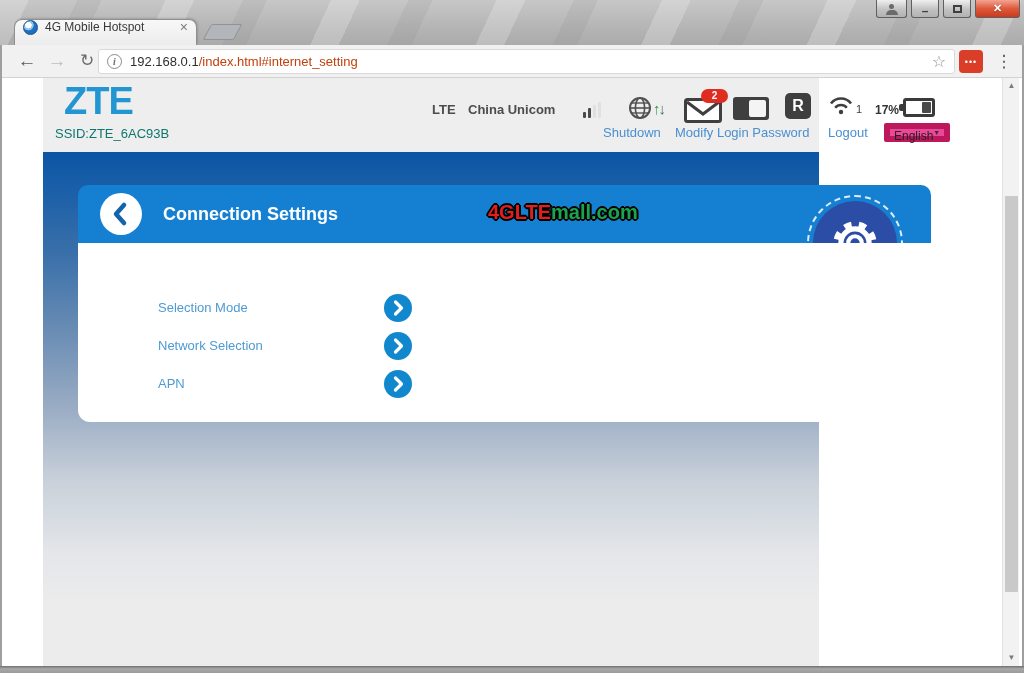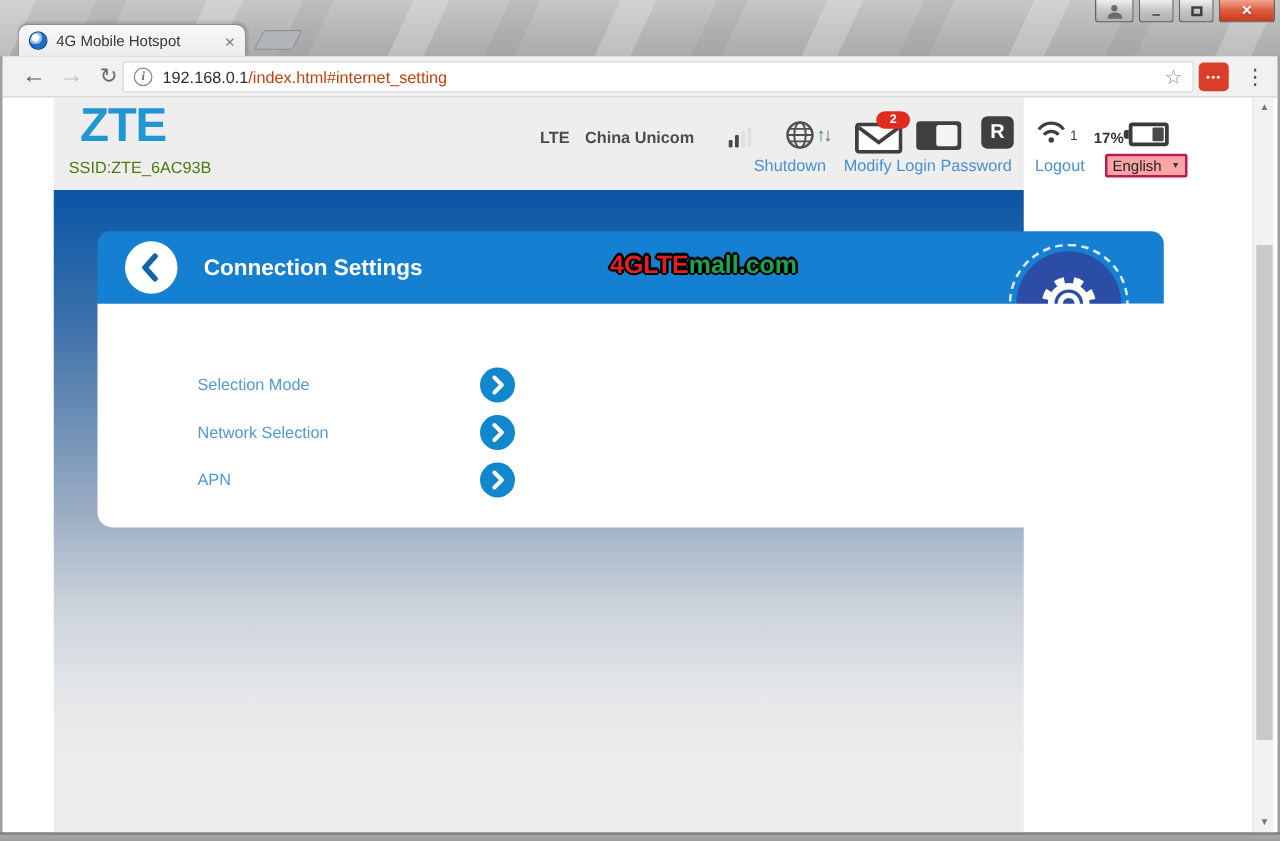--- a/index.html
+++ b/index.html
@@ -6,21 +6,21 @@
   html,body { width:1024px; height:673px; font-family:"Liberation Sans", sans-serif; }
   #window { position:relative; width:1024px; height:673px; background:#9f9f9f; overflow:hidden; }
 
   
   .titlebar { position:absolute; left:0; top:0; width:1024px; height:45px;
     background:linear-gradient(180deg,#c7c7c7,#b5b5b5 60%,#ababab); overflow:hidden; }
   .titlebar .streaks { position:absolute; inset:0;
     background:repeating-linear-gradient(115deg, rgba(255,255,255,.22) 0 26px, rgba(255,255,255,0) 26px 70px, rgba(120,120,120,.12) 70px 92px, rgba(255,255,255,0) 92px 150px); }
   .tab { position:absolute; left:14px; top:19px; width:183px; height:26px;
     background:linear-gradient(180deg,#f8f8f8,#ececec); border:1px solid #8f8f8f; border-bottom:none;
-    border-radius:8px 8px 0 0; display:flex; align-items:center; padding:0 8px; box-shadow:1px -1px 2px rgba(0,0,0,.15); }
+    border-radius:8px 8px 0 0; display:flex; padding:0 8px; box-shadow:1px -1px 2px rgba(0,0,0,.15); }
   .favicon { width:15px; height:15px; border-radius:50%; flex:0 0 15px;
     background:radial-gradient(circle at 34% 32%, #ffffff 0 3px, #8ec1ee 3.5px 5px, #1f6fc0 5.5px); border:1px solid #14508d; }
   .tab-title { font-size:12px; color:#383838; margin-left:7px; white-space:nowrap; flex:1; }
   .tab-close { font-size:14px; color:#7c7c7c; line-height:14px; margin-left:4px; cursor:default; }
   .newtab { position:absolute; left:207px; top:24px; width:31px; height:16px; background:#b2b6ba;
     transform:skewX(-28deg); border-radius:2px; border:1px solid #8f9396; }
   .winbtns { position:absolute; right:4px; top:0; display:flex; }
   .winbtn { height:18px; border:1px solid #5f5f5f; border-top:none; border-radius:0 0 3px 3px;
     background:linear-gradient(180deg,#efefef,#c2c2c2 55%,#b2b2b2); display:flex; align-items:center; justify-content:center; margin-left:4px; }
   .btn-profile { width:31px; }
@@ -64,21 +64,21 @@
   .sb-up { top:0; }
   .sb-down { bottom:0; }
   .sb-thumb { position:absolute; left:2px; width:13px; top:118px; height:396px; background:#c9c9c9; border-radius:1px; }
 
   
   .content { position:absolute; left:41px; top:0; width:776px; bottom:0; }
 
   
   .site-header { position:relative; height:74px; background:#eeeeee; }
   .zte-logo { position:absolute; left:21px; top:2px; font-size:38px; font-weight:bold; color:#2196d3; letter-spacing:-1px; }
-  .ssid { position:absolute; left:12px; top:48px; font-size:13px; color:#4d7c0f; }
+  .ssid { position:absolute; left:12px; top:48px; font-size:13px; color:#0f766e; }
   .st { position:absolute; white-space:nowrap; }
   .st-bold { font-size:13px; font-weight:bold; color:#4c4c4c; }
   .link { font-size:13px; color:#4a8fd0; cursor:pointer; }
   .bars { left:540px; top:24px; display:flex; align-items:flex-end; gap:2px; height:16px; }
   .bar { width:3px; border-radius:1px; }
   .globe-wrap { left:584px; top:17px; display:flex; align-items:center; }
   .updown { font-size:15px; font-weight:bold; line-height:15px; }
   .up-arrow { color:#2ea04d; }
   .down-arrow { color:#5c6670; margin-left:-2px; }
   .mail-wrap { left:641px; top:20px; }
@@ -87,22 +87,22 @@
   .sim { left:690px; top:19px; width:36px; height:23px; background:#3f3f3f; border-radius:3px; position:absolute; }
   .sim-inner { position:absolute; right:3px; top:3px; width:17px; height:17px; background:#f4f4f4; border-radius:2px; }
   .roaming { left:742px; top:15px; width:26px; height:26px; background:#3f3f3f; border-radius:5px;
     color:#fff; font-weight:bold; font-size:16px; text-align:center; line-height:26px; }
   .wifi-wrap { left:785px; top:17px; display:flex; align-items:flex-end; }
   .wifi-count { font-size:11px; color:#3f3f3f; margin-left:1px; }
   .batt-pct { left:832px; top:25px; font-size:12px; font-weight:bold; color:#333; }
   .battery { left:860px; top:20px; width:32px; height:19px; border:3px solid #3a3a3a; border-radius:3px; background:#fff; position:absolute; }
   .battery::before { content:""; position:absolute; left:-7px; top:3px; width:4px; height:7px; background:#3a3a3a; border-radius:2px 0 0 2px; }
   .batt-fill { position:absolute; right:1px; top:1px; bottom:1px; width:9px; background:#4a4a4a; border-radius:1px; }
-  .lang-select { left:841px; top:45px; width:66px; height:19px; background:#fca5a5; border:2px solid #be185d; border-radius:2px;
-    display:flex; align-items:center; font-size:12px; color:#222; padding:0 4px; cursor:pointer; }
+  .lang-select { left:841px; top:45px; width:66px; height:19px; background:#ec4899; border:6px solid #be185d; border-radius:2px;
+    display:flex; font-size:12px; color:#222; padding:0 4px; cursor:pointer; }
   .lang-arrow { margin-left:auto; font-size:7px; color:#333; }
 
   
   .hero { position:relative; height:514px;
     background:linear-gradient(180deg,#0b55a5 0%, #1c60a8 8%, #3a70aa 20%, #6a8db4 35%, #9badc4 50%, #c9d1da 64%, #e4e6e9 78%, #ececec 88%, #ececec 100%); }
 
   
   .card { position:absolute; left:35px; top:33px; width:853px; height:237px; }
   .card-header { position:relative; height:58px; background:#1580d2; border-radius:10px 10px 0 0; }
   .back-btn { position:absolute; left:22px; top:8px; width:42px; height:42px; border-radius:50%; background:#fff;

